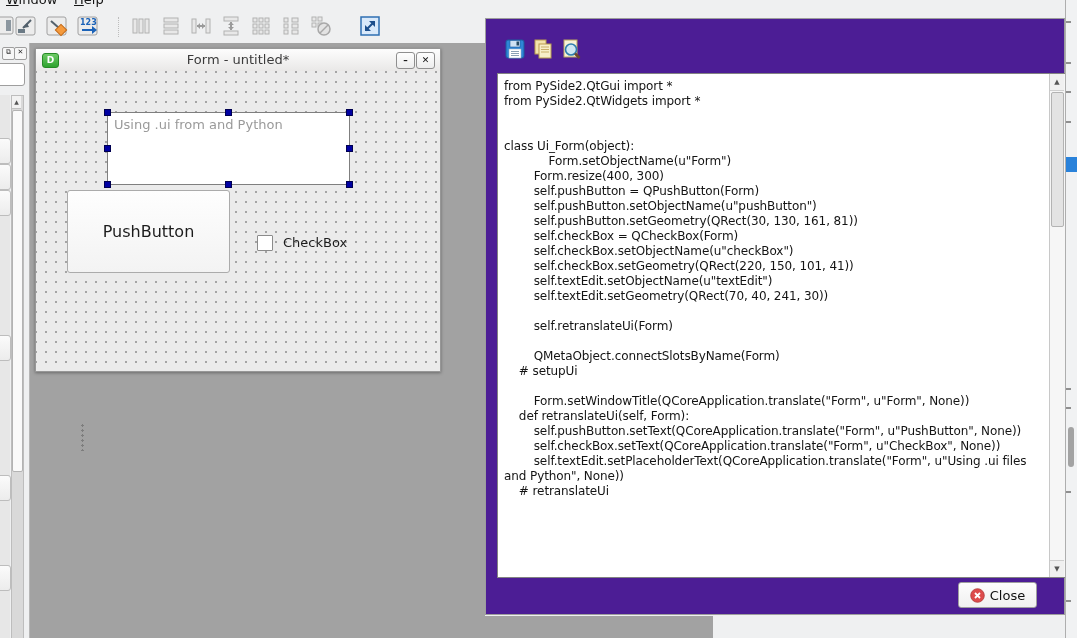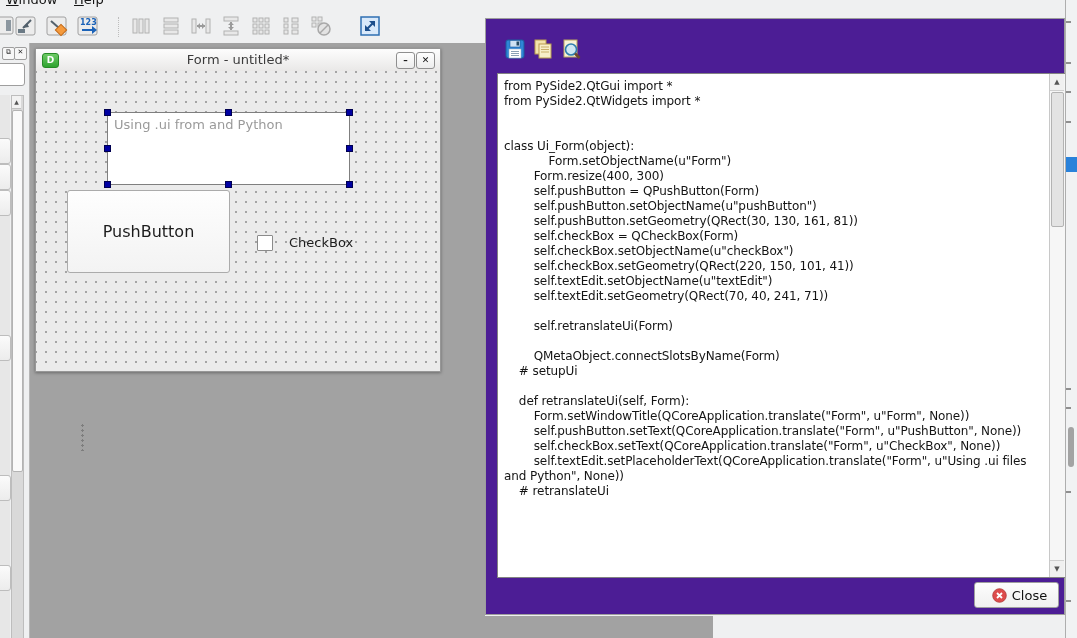--- a/index.html
+++ b/index.html
@@ -50,34 +50,34 @@
     background-image:radial-gradient(circle,#a4a4a4 0.8px,transparent 1px);
     background-size:10px 10px;background-position:5px 6px;}
 
   .textedit{position:absolute;left:71px;top:41px;width:241px;height:71px;background:#fff;border:1px solid #7f7f7f;}
   .placeholder{position:absolute;left:6px;top:4px;font-size:13px;color:#9a9a9a;}
   .handle{position:absolute;width:7px;height:7px;background:#0000a2;border:1px solid #000050;box-sizing:border-box;}
 
   .pushbutton{position:absolute;left:31px;top:119px;width:161px;height:81px;background:linear-gradient(#fefefe,#f3f3f3);border:1px solid #ababab;border-radius:3px;display:flex;align-items:center;justify-content:center;font-size:16px;color:#1c1c1c;}
   .checkbox{position:absolute;left:221px;top:151px;width:101px;height:41px;display:flex;align-items:center;}
   .checkbox .box{width:14px;height:14px;background:#fff;border:1px solid #8b8b8b;border-radius:1px;}
-  .checkbox .lbl{margin-left:16px;font-size:13px;color:#1c1c1c;}
+  .checkbox .lbl{margin-left:10px;font-size:13px;color:#1c1c1c;}
 
   
   .dialog{left:485px;top:18px;width:580px;height:597px;background:#4c1d95;border:1px solid #9d9d9d;}
   .dlg-icon{position:absolute;top:19px;width:22px;height:22px;}
   .codebox{position:absolute;left:11px;top:54px;width:567px;height:503px;background:#fff;border:1px solid #828282;overflow:hidden;}
   .codetext{position:absolute;left:6px;top:5px;right:18px;}
   .code-line{white-space:pre;min-height:15px;line-height:15px;font-size:12px;color:#141414;letter-spacing:-0.1px;}
   .vscroll{position:absolute;right:0;top:0;width:15px;height:100%;background:#f6f6f6;border-left:1px solid #c8c8c8;}
   .vscroll .btn{position:absolute;left:0;width:14px;height:16px;background:#f0f0f0;text-align:center;font-size:7px;color:#555;line-height:16px;}
   .vscroll .btn.up{top:0;border-bottom:1px solid #cfcfcf;}
   .vscroll .btn.down{bottom:0;border-top:1px solid #cfcfcf;}
   .vscroll .thumb{position:absolute;left:1px;top:18px;width:11px;height:133px;background:#e3e3e3;border:1px solid #b3b3b3;border-radius:2px;}
-  .close-btn{position:absolute;left:488px;top:563px;width:77px;height:24px;background:linear-gradient(#fdfdfd,#f0f0f0);border:1px solid #9f9f9f;border-radius:3px;display:flex;align-items:center;justify-content:center;gap:5px;font-size:13px;color:#111;padding-left:6px;}
+  .close-btn{position:absolute;left:472px;top:563px;width:77px;height:24px;background:linear-gradient(#fdfdfd,#f0f0f0);border:1px solid #9f9f9f;border-radius:3px;display:flex;align-items:center;justify-content:center;gap:5px;font-size:13px;color:#111;}
 
   
   .right-strip{left:1065px;top:0;width:12px;height:638px;background:#f1f2f3;border-left:1px solid #aeaeae;}
   .strip-tick{position:absolute;left:0;width:5px;height:2px;background:#8f8f8f;}
   .strip-sel{position:absolute;left:0;width:12px;height:15px;background:#2a82da;}
   .strip-thumb{position:absolute;left:2px;top:427px;width:6px;height:40px;background:#a3a3a3;border-radius:3px;}
 
   
   .bottom-panel{left:713px;top:615px;width:364px;height:23px;background:#eff0f1;}
   .res-box{position:absolute;top:5px;height:18px;background:#fff;border:1px solid #9a9a9a;}
@@ -295,29 +295,29 @@
           <div class="code-line">class Ui_Form(object):</div>
           <div class="code-line">            Form.setObjectName(u"Form")</div>
           <div class="code-line">        Form.resize(400, 300)</div>
           <div class="code-line">        self.pushButton = QPushButton(Form)</div>
           <div class="code-line">        self.pushButton.setObjectName(u"pushButton")</div>
           <div class="code-line">        self.pushButton.setGeometry(QRect(30, 130, 161, 81))</div>
           <div class="code-line">        self.checkBox = QCheckBox(Form)</div>
           <div class="code-line">        self.checkBox.setObjectName(u"checkBox")</div>
           <div class="code-line">        self.checkBox.setGeometry(QRect(220, 150, 101, 41))</div>
           <div class="code-line">        self.textEdit.setObjectName(u"textEdit")</div>
-          <div class="code-line">        self.textEdit.setGeometry(QRect(70, 40, 241, 71))</div>
+          <div class="code-line">        self.textEdit.setGeometry(QRect(70, 40, 241, 30))</div>
           <div class="code-line"></div>
           <div class="code-line">        self.retranslateUi(Form)</div>
           <div class="code-line"></div>
           <div class="code-line">        QMetaObject.connectSlotsByName(Form)</div>
           <div class="code-line">    # setupUi</div>
           <div class="code-line"></div>
+          <div class="code-line">        Form.setWindowTitle(QCoreApplication.translate("Form", u"Form", None))</div>
           <div class="code-line">    def retranslateUi(self, Form):</div>
-          <div class="code-line">        Form.setWindowTitle(QCoreApplication.translate("Form", u"Form", None))</div>
           <div class="code-line">        self.pushButton.setText(QCoreApplication.translate("Form", u"PushButton", None))</div>
           <div class="code-line">        self.checkBox.setText(QCoreApplication.translate("Form", u"CheckBox", None))</div>
           <div class="code-line">        self.textEdit.setPlaceholderText(QCoreApplication.translate("Form", u"Using .ui files</div>
           <div class="code-line">and Python", None))</div>
           <div class="code-line">    # retranslateUi</div>
         </div>
       <div class="vscroll">
         <div class="btn up">▲</div>
         <div class="thumb"></div>
         <div class="btn down">▼</div>

